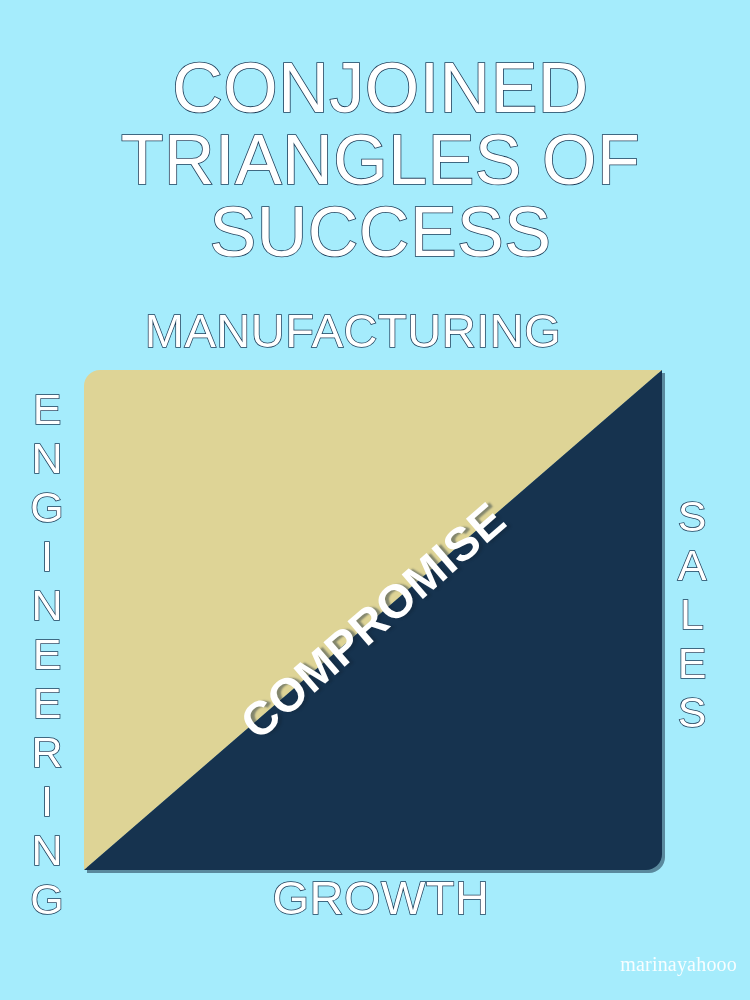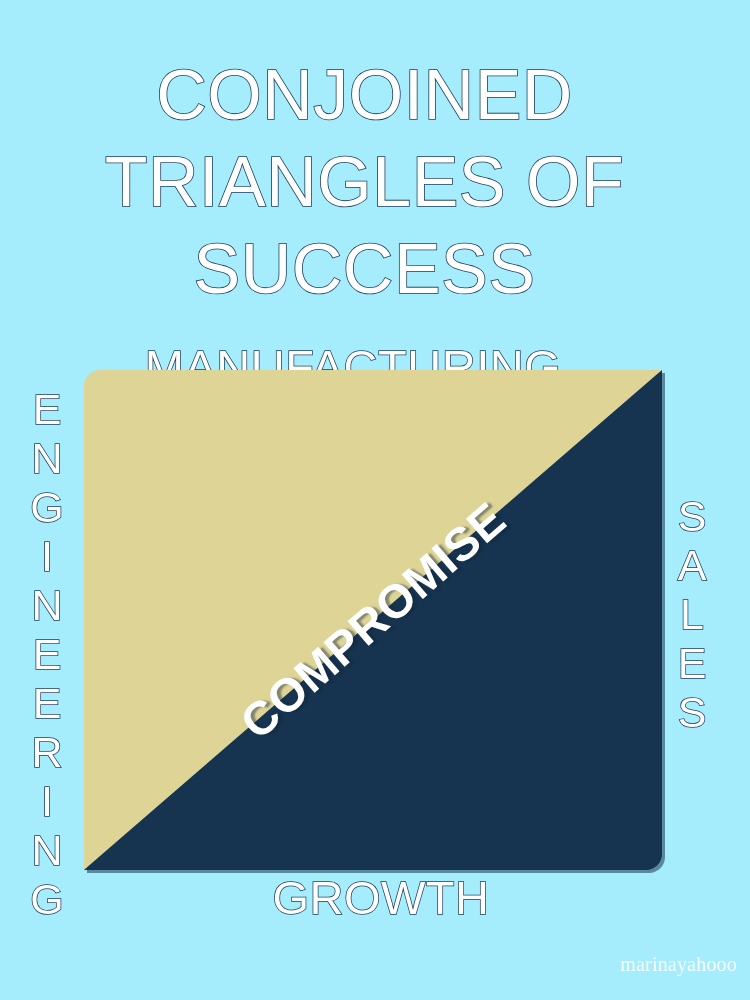--- a/index.html
+++ b/index.html
@@ -19,26 +19,26 @@
     position: absolute;
     inset: 0;
     width: 750px;
     height: 1000px;
     background: #a5ecfc;
   }
 
   
   .title {
     position: absolute;
-    left: 0;
+    left: 16px;
     top: 52px;
     width: 729px;
     text-align: center;
     font-size: 70px;
-    line-height: 87px;
+    line-height: 72px;
     font-weight: 400;
     letter-spacing: 0.5px;
     color: #ffffff;
     -webkit-text-stroke: 1.6px #1b3a56;
     paint-order: stroke fill;
     white-space: pre-line;
   }
 
   
   .square-wrap {
@@ -97,21 +97,20 @@
     font-weight: 400;
   }
   .label-top {
     left: 0;
     top: 305px;
     width: 706px;
     text-align: center;
     font-size: 47px;
     line-height: 52px;
     letter-spacing: 0.5px;
-    margin-top: 36px;
   }
   .label-bottom {
     left: 0;
     top: 872px;
     width: 762px;
     text-align: center;
     font-size: 47px;
     line-height: 52px;
     letter-spacing: 0.5px;
   }

